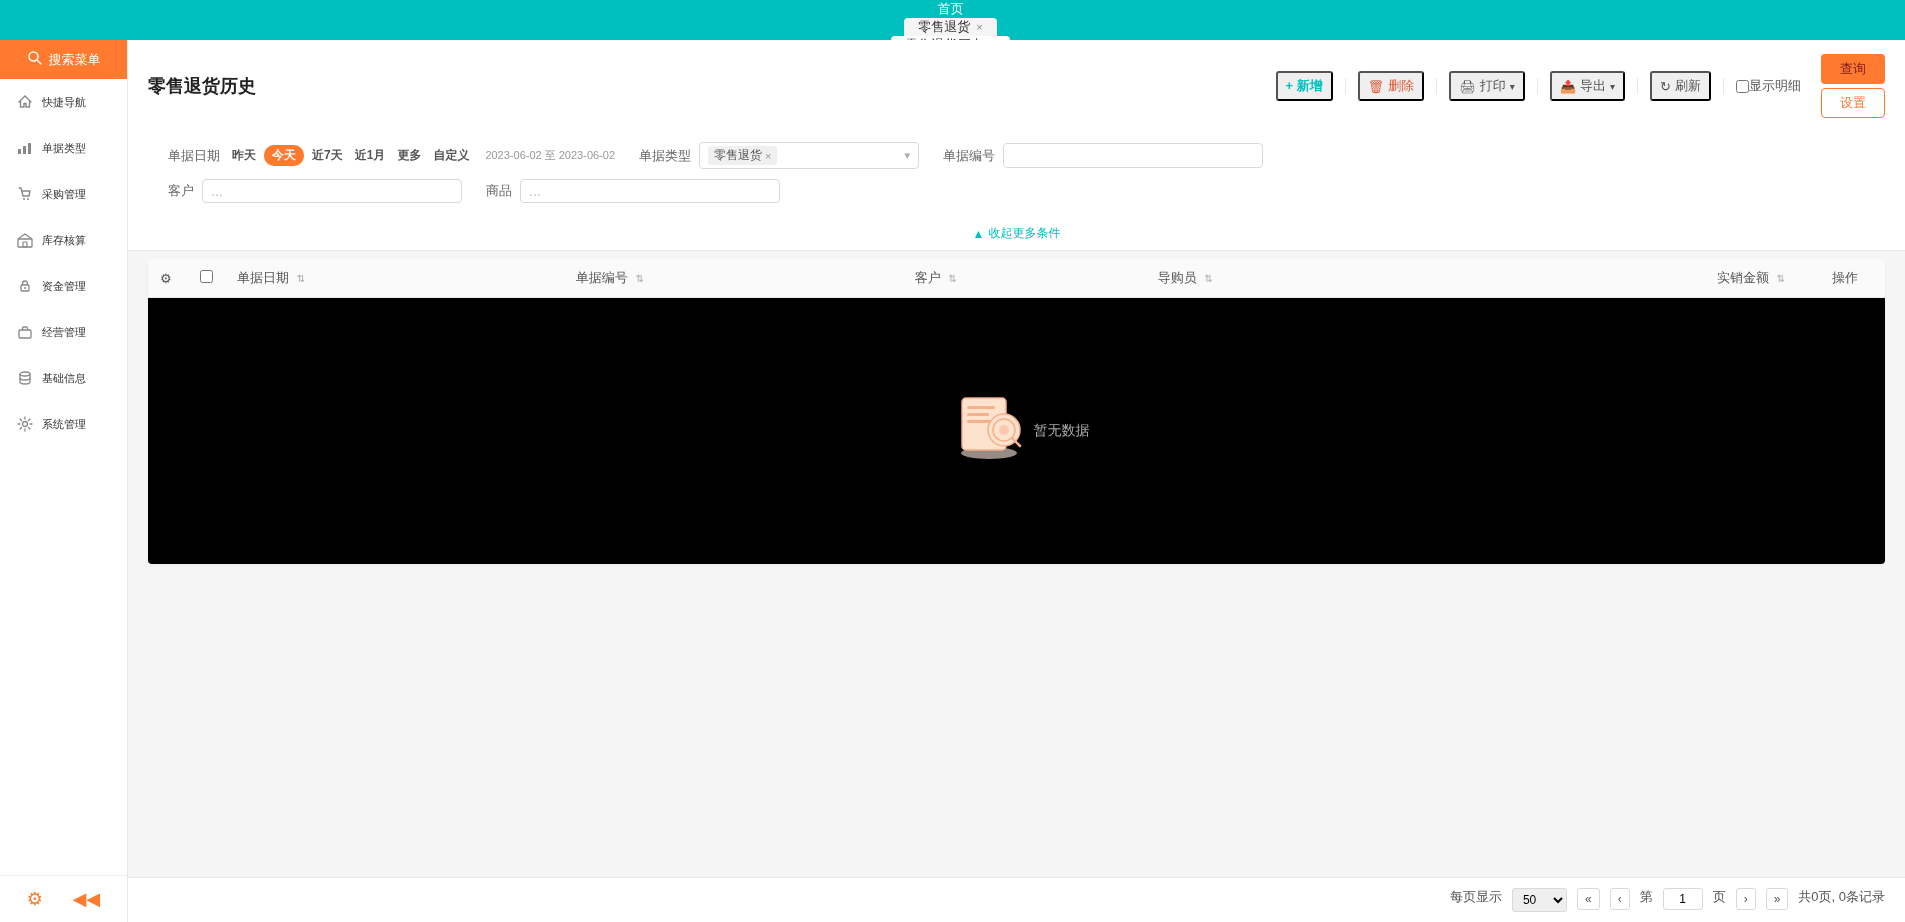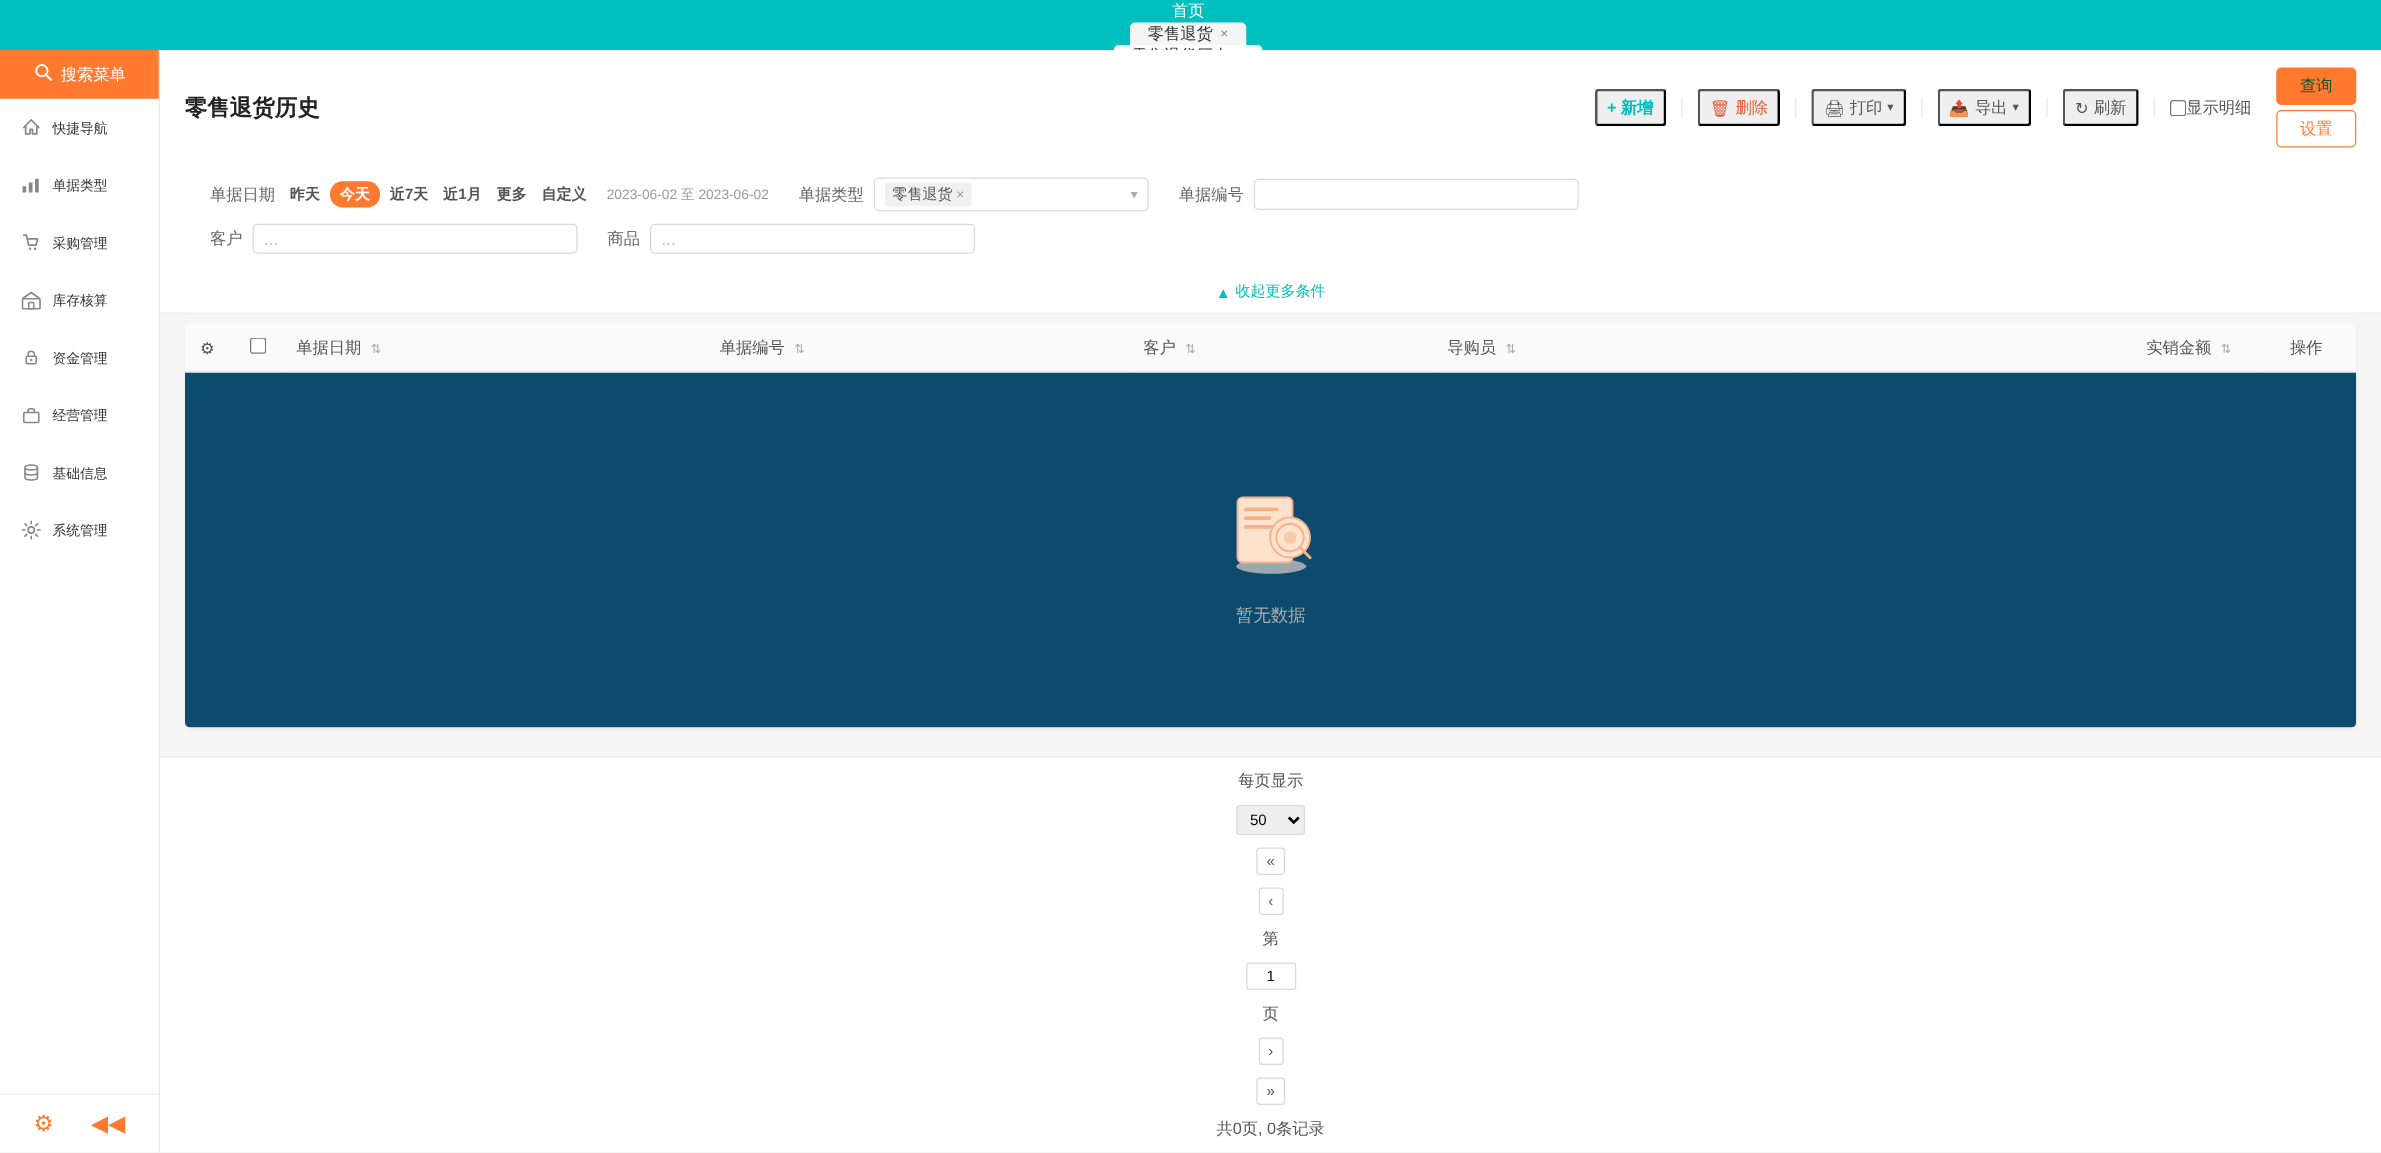--- a/index.html
+++ b/index.html
@@ -52,21 +52,21 @@
     .action-btn.new { color: #00bfbf; font-weight: bold; }
     .action-btn.delete { color: #e05c3a; }
     .action-btn.print { color: #555; }
     .action-btn.export { color: #555; }
     .action-btn.refresh { color: #555; }
     .show-detail { display: flex; align-items: center; gap: 0; font-size: 13px; color: #555; }
     .show-detail input[type=checkbox] { cursor: pointer; }
 
     
     .query-btn {
-      background: #ff7a2f; color: #14532d; border: none; border-radius: 4px; padding: 6px 18px; font-size: 13px; cursor: pointer;
+      background: #ff7a2f; color: #7f1d1d; border: none; border-radius: 4px; padding: 6px 18px; font-size: 13px; cursor: pointer;
     }
     .setting-btn {
       background: #fff; color: #ff7a2f; border: 1px solid #ff7a2f; border-radius: 4px; padding: 5px 18px; font-size: 13px; cursor: pointer;
     }
 
     
     .filter-area { padding: 12px 20px 8px 20px; background: #fff; }
     .filter-row { display: flex; align-items: center; gap: 24px; margin-bottom: 10px; flex-wrap: wrap; }
     .filter-item { display: flex; align-items: center; gap: 8px; font-size: 13px; color: #555; }
     .filter-label { white-space: nowrap; color: #666; }
@@ -98,28 +98,28 @@
     .data-table th {
       background: #fafafa; border-bottom: 1px solid #e8e8e8; padding: 10px 12px; font-size: 13px; color: #555; font-weight: 500; text-align: left; white-space: nowrap;
     }
     .data-table th.sortable { cursor: pointer; }
     .sort-icon { color: #aaa; font-size: 10px; margin-left: 4px; }
     .th-settings { width: 40px; text-align: center; }
     .th-checkbox { width: 36px; text-align: center; }
 
     
     .empty-state {
-      display: flex; flex-direction: column; align-items: center; justify-content: center; padding: 80px 0; background: #0c4a6e;
+      display: flex; flex-direction: row; align-items: center; justify-content: center; padding: 80px 0; background: #000000;
     }
     .empty-icon { width: 90px; height: 90px; margin-bottom: 16px; }
     .empty-text { font-size: 14px; color: #aaa; }
 
     
     .pagination-bar {
-      background: #fff; border-top: 1px solid #e8e8e8; padding: 10px 20px; display: flex; align-items: center; justify-content: flex-end; gap: 10px; font-size: 13px; color: #555; flex-shrink: 0; flex-direction: column;
+      background: #fff; border-top: 1px solid #e8e8e8; padding: 10px 20px; display: flex; align-items: flex-start; justify-content: flex-end; gap: 10px; font-size: 13px; color: #555; flex-shrink: 0;
     }
     .page-size-select {
       border: 1px solid #d9d9d9; border-radius: 3px; padding: 3px 6px; font-size: 12px; cursor: pointer;
     }
     .page-nav-btn { border: 1px solid #d9d9d9; background: #fff; border-radius: 3px; padding: 3px 7px; cursor: pointer; color: #555; font-size: 12px; }
     .page-input { border: 1px solid #d9d9d9; border-radius: 3px; padding: 3px 6px; width: 40px; text-align: center; font-size: 12px; }
 
     
     .action-divider { width: 1px; height: 16px; background: #e8e8e8; }
   </style>

